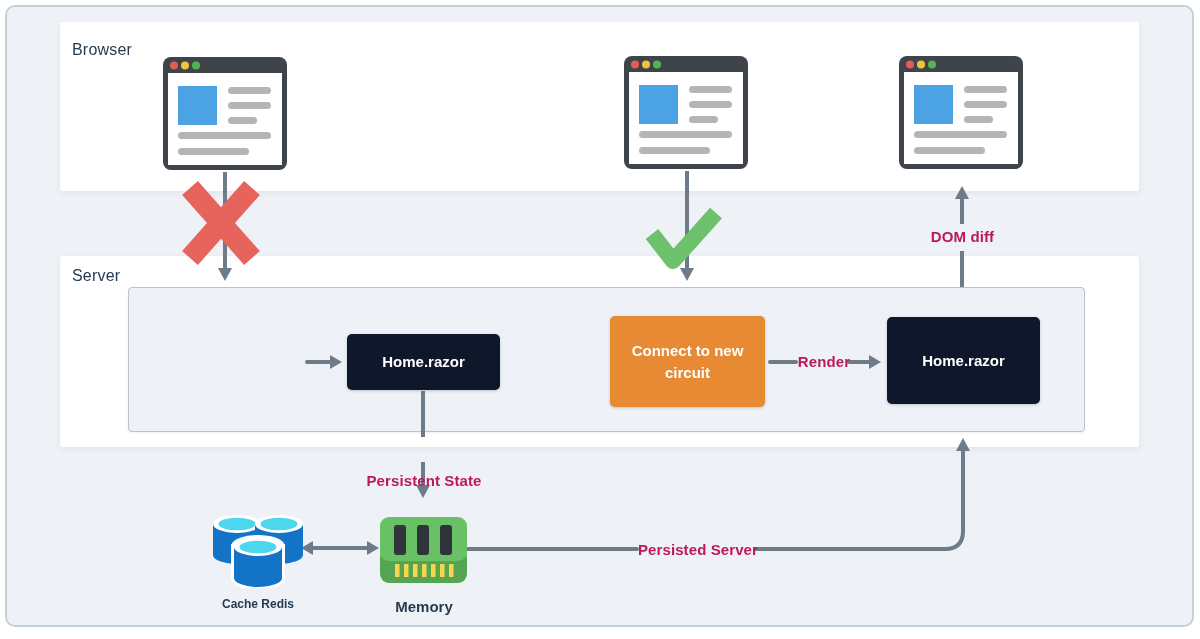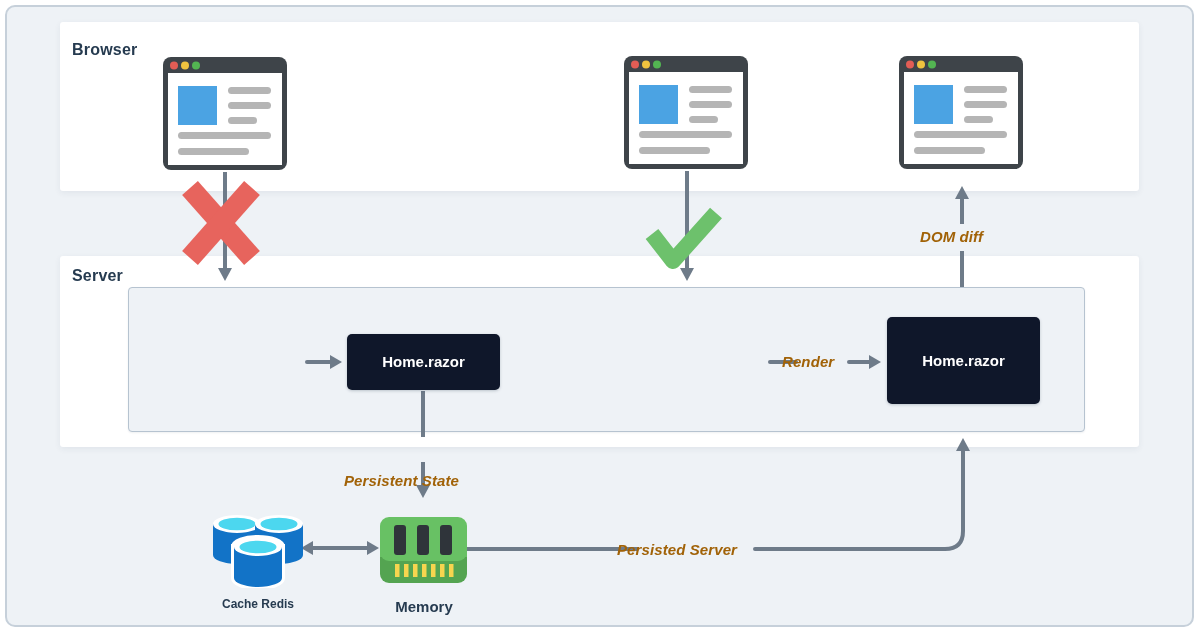--- a/index.html
+++ b/index.html
@@ -12,43 +12,42 @@
     position:absolute;left:5px;top:5px;width:1185px;height:618px;
     background:#eef2f6;border:2px solid #c6d0da;border-radius:10px;
   }
   .band{
     position:absolute;left:60px;width:1079px;background:#ffffff;border-radius:3px;
     box-shadow:0 2px 6px rgba(40,60,80,0.07);
   }
   .band.browser{top:22px;height:169px;}
   .band.server{top:256px;height:191px;}
   .section-label{
-    position:absolute;font-size:16px;font-weight:700;color:#263b50;letter-spacing:.2px;
+    position:absolute;font-size:16px;font-weight:400;color:#263b50;letter-spacing:.2px;
   }
   .runtime-box{
     position:absolute;left:128px;top:287px;width:955px;height:143px;
     background:#eef2f6;border:1px solid #b6c3d0;border-radius:4px;
     box-shadow:0 1px 2px rgba(40,60,80,0.08);
   }
   .node{
     position:absolute;display:flex;align-items:center;justify-content:center;
     color:#ffffff;font-weight:bold;font-size:15px;line-height:1.45;text-align:center;
     border-radius:5px;padding:0 10px;box-sizing:border-box;
     box-shadow:0 1px 3px rgba(40,60,80,0.25);
   }
   .node.orange{background:#e78a33;}
   .node.blue{background:#0f172a;}
   .node.evict{left:147px;top:317px;width:154px;height:89px;}
   .node.home1{left:347px;top:334px;width:153px;height:56px;}
   .node.connect{left:610px;top:316px;width:155px;height:91px;}
   .node.home2{left:887px;top:317px;width:153px;height:87px;}
   .edge-label{
-    position:absolute;font-size:15px;font-weight:600;color:#a16207;
+    position:absolute;font-size:15px;font-weight:600;color:#be185d;text-align:center;
     letter-spacing:.1px;
-    font-style:italic;
   }
   .icon-abs{position:absolute;}
   .overlay{position:absolute;left:0;top:0;pointer-events:none;}
   .storage-label{
     position:absolute;font-size:12px;font-weight:600;color:#263b50;text-align:center;
   }
 </style>
 </head>
 <body>
 
@@ -135,20 +134,23 @@
     <rect x="66" y="31" width="43" height="7" rx="3.5" fill="#b5b5b5"></rect>
     <rect x="66" y="46" width="43" height="7" rx="3.5" fill="#b5b5b5"></rect>
     <rect x="66" y="61" width="29" height="7" rx="3.5" fill="#b5b5b5"></rect>
     <rect x="16" y="76" width="93" height="7" rx="3.5" fill="#b5b5b5"></rect>
     <rect x="16" y="92" width="71" height="7" rx="3.5" fill="#b5b5b5"></rect>
   </svg>
 
   <div class="node blue home1">
     <span>Home.razor</span>
   </div>
+  <div class="node orange connect">
+    <span>Connect to new circuit</span>
+  </div>
   <div class="node blue home2">
     <span>Home.razor</span>
   </div>
 
   <div class="edge-label" style="left:920px;top:228px;width:85px;">DOM diff</div>
   <div class="edge-label" style="left:782px;top:353px;width:84px;">Render</div>
   <div class="edge-label" style="left:344px;top:444px;width:160px;margin-top:28px;">Persistent State</div>
   <div class="edge-label" style="left:617px;top:541px;width:162px;">Persisted Server</div>
 
   <svg class="icon-abs" style="left:212px;top:514px;" width="92" height="74" viewBox="0 0 92 74">

